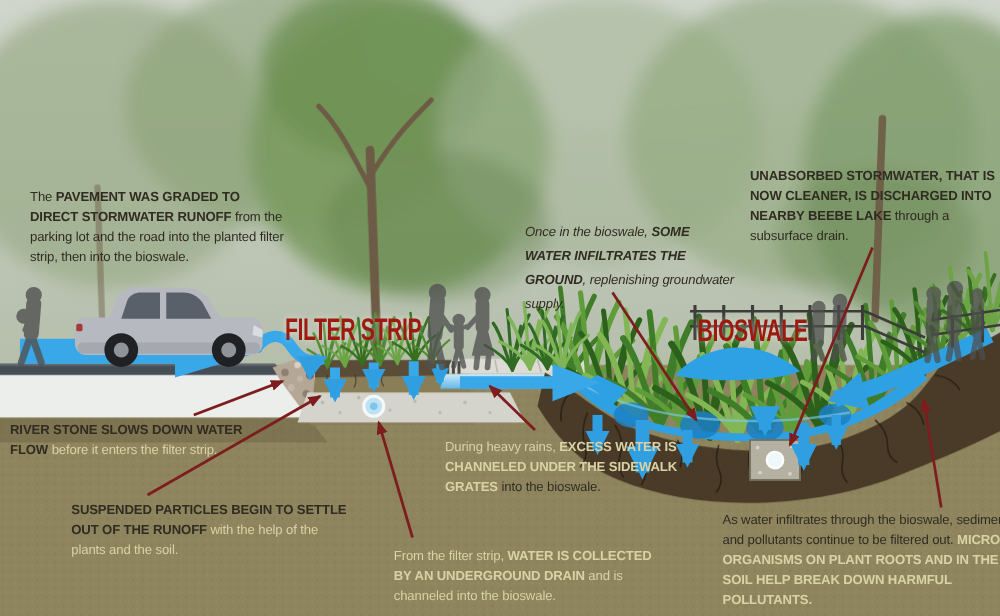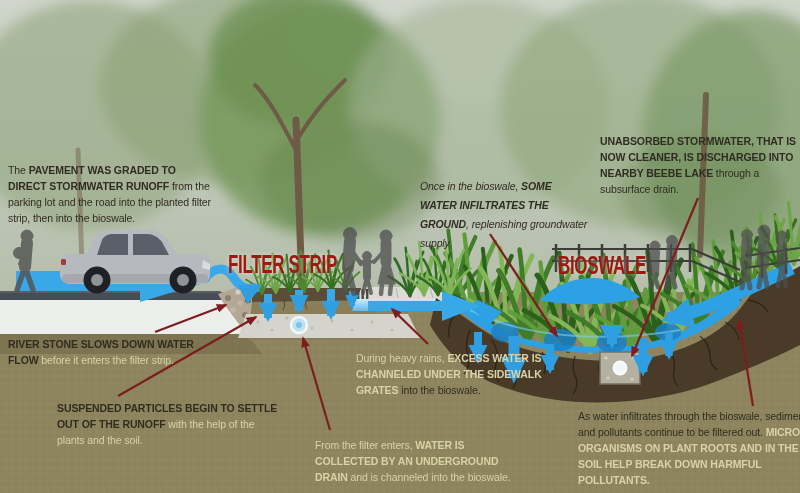--- a/index.html
+++ b/index.html
@@ -411,21 +411,21 @@
     <path d="M428,344 L392,309" marker-end="url(#mRed)"></path>
     <path d="M490,234 L557,336" marker-end="url(#mRed)"></path>
     <path d="M698,198 L632,356" marker-end="url(#mRed)"></path>
     <path d="M753,406 L739,320" marker-end="url(#mRed)"></path>
   </g>
 </svg>
 
 <div class="heading" style="left:228px;top:250px;">FILTER STRIP</div>
 <div class="heading" style="left:558px;top:251px;">BIOSWALE</div>
 
-<div class="note" style="left:8px;top:150px;width:205px;margin-top:12px;">
+<div class="note" style="left:24px;top:150px;width:205px;">
   <span class="dark">The </span><span class="dark em">PAVEMENT WAS GRADED TO DIRECT STORMWATER RUNOFF</span><span class="dark"> from the parking lot and the road into the planted filter strip, then into the bioswale.</span>
 </div>
 
 <div class="note" style="left:600px;top:133px;width:208px;">
   <span class="dark em">UNABSORBED STORMWATER, THAT IS NOW CLEANER, IS DISCHARGED INTO NEARBY BEEBE LAKE</span><span class="dark"> through a subsurface drain.</span>
 </div>
 
 <div class="note wide-lh" style="left:420px;top:177px;width:168px;">
   <span class="dark">Once in the bioswale, </span><span class="dark em">SOME WATER INFILTRATES THE GROUND</span><span class="dark">, replenishing groundwater supply.</span>
 </div>
@@ -436,20 +436,20 @@
 
 <div class="note" style="left:356px;top:350px;width:190px;">
   <span class="cream">During heavy rains, </span><span class="cream em">EXCESS WATER IS CHANNELED UNDER THE SIDEWALK GRATES</span><span class="dark"> into the bioswale.</span>
 </div>
 
 <div class="note" style="left:57px;top:400px;width:225px;">
   <span class="dark em">SUSPENDED PARTICLES BEGIN TO SETTLE OUT OF THE RUNOFF</span><span class="cream"> with the help of the plants and the soil.</span>
 </div>
 
 <div class="note" style="left:315px;top:437px;width:215px;">
-  <span class="cream">From the filter enters, </span><span class="cream em">WATER IS COLLECTED BY AN UNDERGROUND DRAIN</span><span class="cream"> and is channeled into the bioswale.</span>
+  <span class="cream">From the filter strip, </span><span class="cream em">WATER IS COLLECTED BY AN UNDERGROUND DRAIN</span><span class="cream"> and is channeled into the bioswale.</span>
 </div>
 
 <div class="note" style="left:578px;top:408px;width:235px;">
   <span class="dark">As water infiltrates through the bioswale, sediment and pollutants continue to be filtered out. </span><span class="cream em">MICRO-ORGANISMS ON PLANT ROOTS AND IN THE SOIL HELP BREAK DOWN HARMFUL POLLUTANTS.</span>
 </div>
 
 </div>
 
 </body></html>

